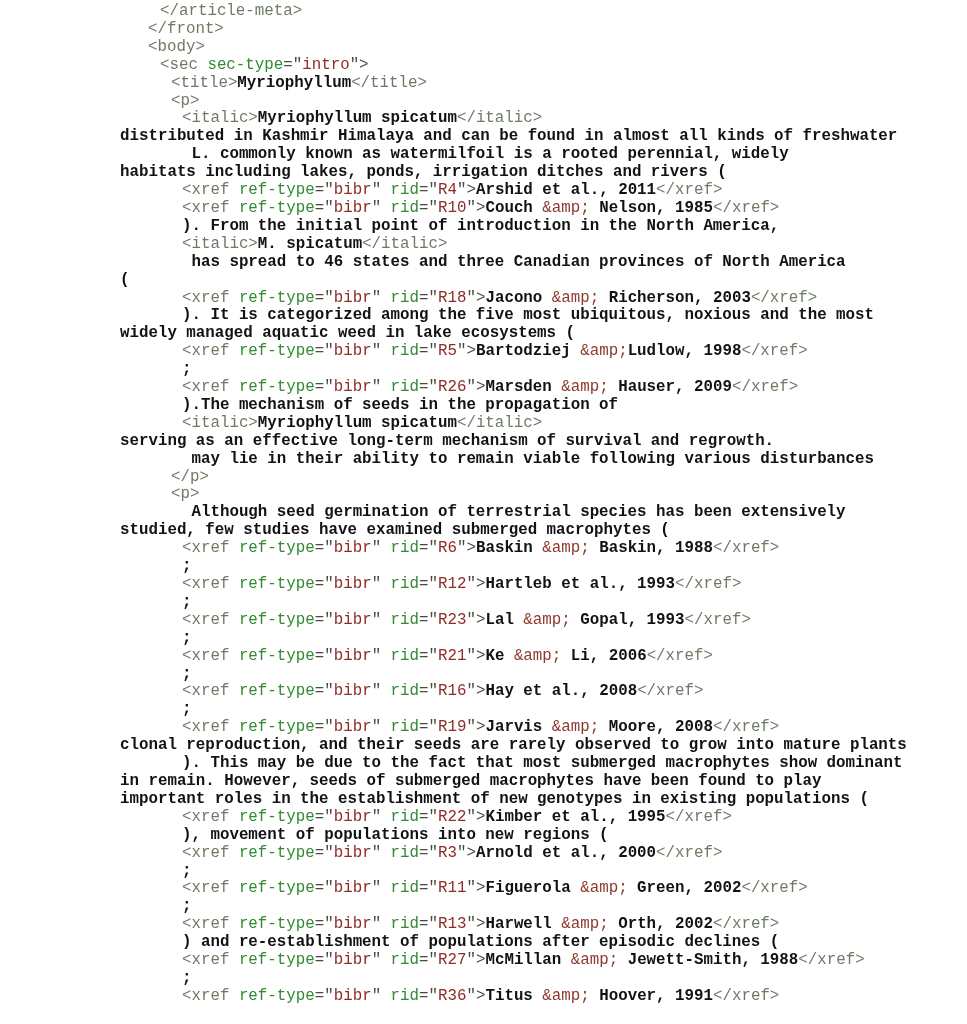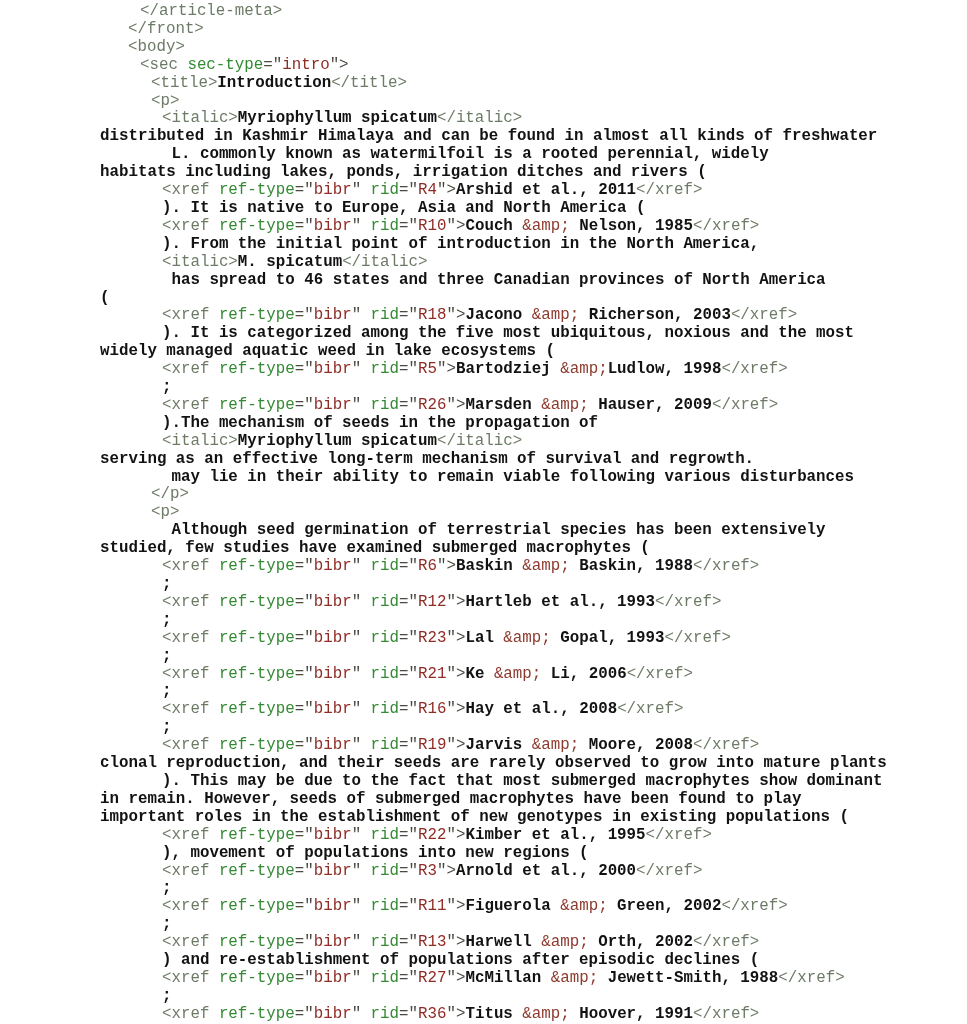--- a/index.html
+++ b/index.html
@@ -18,44 +18,44 @@
     height: 1024px;
     padding: 3px 20px 0 100px;
     font-family: "Liberation Mono", monospace;
     font-size: 15.8px;
     line-height: 17.9px;
     font-weight: bold;
     color: var(--c-text, #121212);
   }
   .code-line {
     white-space: pre;
+    margin-left: 20px;
   }
   .seg-tag    { color: var(--c-tag, #6d7b66);    font-weight: normal; }
   .seg-attr   { color: var(--c-attr, #338a33);   font-weight: normal; }
   .seg-punct  { color: var(--c-punct, #4a4a42);  font-weight: normal; }
   .seg-value  { color: var(--c-value, #8f2c26);  font-weight: normal; }
   .seg-entity { color: var(--c-entity, #8d3a2e); font-weight: normal; }
   .seg-text   { color: var(--c-text, #121212);   font-weight: bold; }
 </style>
 </head>
 <body>
 
 <div class="xml-source" id="xml-source">
     <div class="code-line" style="text-indent: 40px;"><span class="seg-tag">&lt;/article-meta&gt;</span></div>
     <div class="code-line" style="text-indent: 28px;"><span class="seg-tag">&lt;/front&gt;</span></div>
     <div class="code-line" style="text-indent: 28px;"><span class="seg-tag">&lt;body&gt;</span></div>
     <div class="code-line" style="text-indent: 40px;"><span class="seg-tag">&lt;sec </span><span class="seg-attr">sec-type</span><span class="seg-punct">="</span><span class="seg-value">intro</span><span class="seg-punct">"&gt;</span></div>
-    <div class="code-line" style="text-indent: 51px;"><span class="seg-tag">&lt;title&gt;</span><span class="seg-text">Introduction</span><span class="seg-tag">&lt;/title&gt;</span></div>
+    <div class="code-line" style="text-indent: 51px;"><span class="seg-tag">&lt;title&gt;</span><span class="seg-text">Myriophyllum</span><span class="seg-tag">&lt;/title&gt;</span></div>
     <div class="code-line" style="text-indent: 51px;"><span class="seg-tag">&lt;p&gt;</span></div>
     <div class="code-line" style="text-indent: 62px;"><span class="seg-tag">&lt;italic&gt;</span><span class="seg-text">Myriophyllum spicatum</span><span class="seg-tag">&lt;/italic&gt;</span></div>
     <div class="code-line" style="text-indent: 0px;"><span class="seg-text">distributed in Kashmir Himalaya and can be found in almost all kinds of freshwater</span></div>
     <div class="code-line" style="text-indent: 62px;"><span class="seg-text"> L. commonly known as watermilfoil is a rooted perennial, widely</span></div>
     <div class="code-line" style="text-indent: 0px;"><span class="seg-text">habitats including lakes, ponds, irrigation ditches and rivers (</span></div>
     <div class="code-line" style="text-indent: 62px;"><span class="seg-tag">&lt;xref </span><span class="seg-attr">ref-type</span><span class="seg-punct">="</span><span class="seg-value">bibr</span><span class="seg-punct">" </span><span class="seg-attr">rid</span><span class="seg-punct">="</span><span class="seg-value">R4</span><span class="seg-punct">"&gt;</span><span class="seg-text">Arshid et al., 2011</span><span class="seg-tag">&lt;/xref&gt;</span></div>
-    <div class="code-line" style="text-indent: 62px;"><span class="seg-text">). It is native to Europe, Asia and North America (</span></div>
     <div class="code-line" style="text-indent: 62px;"><span class="seg-tag">&lt;xref </span><span class="seg-attr">ref-type</span><span class="seg-punct">="</span><span class="seg-value">bibr</span><span class="seg-punct">" </span><span class="seg-attr">rid</span><span class="seg-punct">="</span><span class="seg-value">R10</span><span class="seg-punct">"&gt;</span><span class="seg-text">Couch </span><span class="seg-entity">&amp;amp;</span><span class="seg-text"> Nelson, 1985</span><span class="seg-tag">&lt;/xref&gt;</span></div>
     <div class="code-line" style="text-indent: 62px;"><span class="seg-text">). From the initial point of introduction in the North America,</span></div>
     <div class="code-line" style="text-indent: 62px;"><span class="seg-tag">&lt;italic&gt;</span><span class="seg-text">M. spicatum</span><span class="seg-tag">&lt;/italic&gt;</span></div>
     <div class="code-line" style="text-indent: 62px;"><span class="seg-text"> has spread to 46 states and three Canadian provinces of North America</span></div>
     <div class="code-line" style="text-indent: 0px;"><span class="seg-text">(</span></div>
     <div class="code-line" style="text-indent: 62px;"><span class="seg-tag">&lt;xref </span><span class="seg-attr">ref-type</span><span class="seg-punct">="</span><span class="seg-value">bibr</span><span class="seg-punct">" </span><span class="seg-attr">rid</span><span class="seg-punct">="</span><span class="seg-value">R18</span><span class="seg-punct">"&gt;</span><span class="seg-text">Jacono </span><span class="seg-entity">&amp;amp;</span><span class="seg-text"> Richerson, 2003</span><span class="seg-tag">&lt;/xref&gt;</span></div>
     <div class="code-line" style="text-indent: 62px;"><span class="seg-text">). It is categorized among the five most ubiquitous, noxious and the most</span></div>
     <div class="code-line" style="text-indent: 0px;"><span class="seg-text">widely managed aquatic weed in lake ecosystems (</span></div>
     <div class="code-line" style="text-indent: 62px;"><span class="seg-tag">&lt;xref </span><span class="seg-attr">ref-type</span><span class="seg-punct">="</span><span class="seg-value">bibr</span><span class="seg-punct">" </span><span class="seg-attr">rid</span><span class="seg-punct">="</span><span class="seg-value">R5</span><span class="seg-punct">"&gt;</span><span class="seg-text">Bartodziej </span><span class="seg-entity">&amp;amp;</span><span class="seg-text">Ludlow, 1998</span><span class="seg-tag">&lt;/xref&gt;</span></div>
     <div class="code-line" style="text-indent: 62px;"><span class="seg-text">;</span></div>

